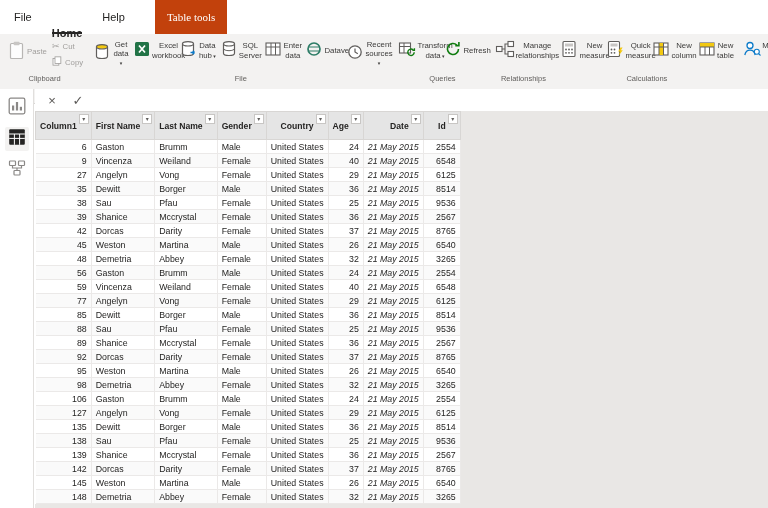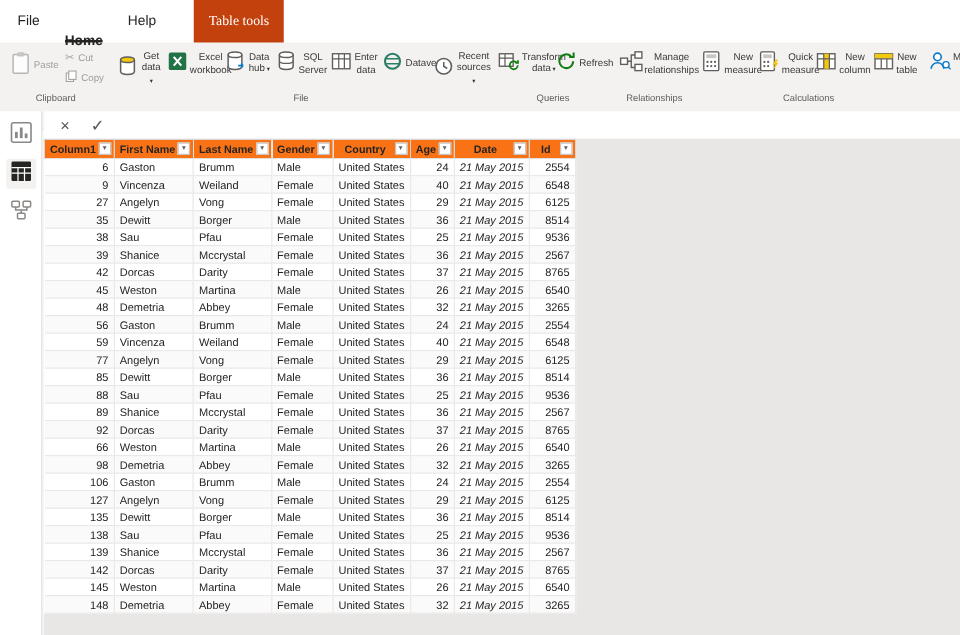--- a/index.html
+++ b/index.html
@@ -36,22 +36,22 @@
     display:flex;flex-direction:column;align-items:center;padding-top:7px;gap:7px;}
   .sideicon{width:24px;height:24px;display:flex;align-items:center;justify-content:center;border-radius:2px;cursor:pointer;}
   .sideicon.selected{background:#f3f2f1;}
 
   
   .main{position:absolute;left:35px;top:89px;right:0;bottom:0;background:#e9e7e5;}
   .commitbar{height:22px;background:#fff;display:flex;align-items:center;gap:12px;padding-left:10px;}
   .commit-icon{font-size:13px;color:#5a5856;cursor:pointer;width:14px;text-align:center;line-height:1;}
   .grid-wrap{position:absolute;left:0;top:22px;right:0;bottom:0;background:#e9e7e5;overflow:hidden;}
   table{border-collapse:collapse;table-layout:fixed;background:#fff;font-size:8.8px;color:#252423;}
-  th{height:15px;background:#f97316;border:1px solid #d8d6d4;font-weight:bold;font-size:8.6px;
-    text-align:center;padding:0 14px 0 4px;position:relative;white-space:nowrap;overflow:visible;cursor:pointer;}
+  th{height:28px;background:#e5e5e5;border:1px solid #d8d6d4;font-weight:bold;font-size:8.6px;
+    text-align:right;padding:0 14px 0 4px;position:relative;white-space:nowrap;overflow:visible;cursor:pointer;}
   th:nth-child(1){width:52px}
   th:nth-child(2){width:62px}
   th:nth-child(3){width:62px}
   th:nth-child(4){width:47px}
   th:nth-child(5){width:58px}
   th:nth-child(6){width:33px}
   th:nth-child(7){width:53px}
   th:nth-child(8){width:37px}
   .filter-btn{position:absolute;right:2px;top:2px;width:10px;height:10px;border:1px solid #c8c6c4;background:#fff;
     font-size:6px;line-height:9px;text-align:center;color:#605e5c;cursor:pointer;}
@@ -528,21 +528,21 @@
               <td class="num">92</td>
               <td class="txt">Dorcas</td>
               <td class="txt">Darity</td>
               <td class="txt">Female</td>
               <td class="txt">United States</td>
               <td class="num">37</td>
               <td class="date">21 May 2015</td>
               <td class="num">8765</td>
             </tr>
             <tr>
-              <td class="num">66</td>
+              <td class="num">95</td>
               <td class="txt">Weston</td>
               <td class="txt">Martina</td>
               <td class="txt">Male</td>
               <td class="txt">United States</td>
               <td class="num">26</td>
               <td class="date">21 May 2015</td>
               <td class="num">6540</td>
             </tr>
             <tr>
               <td class="num">98</td>

